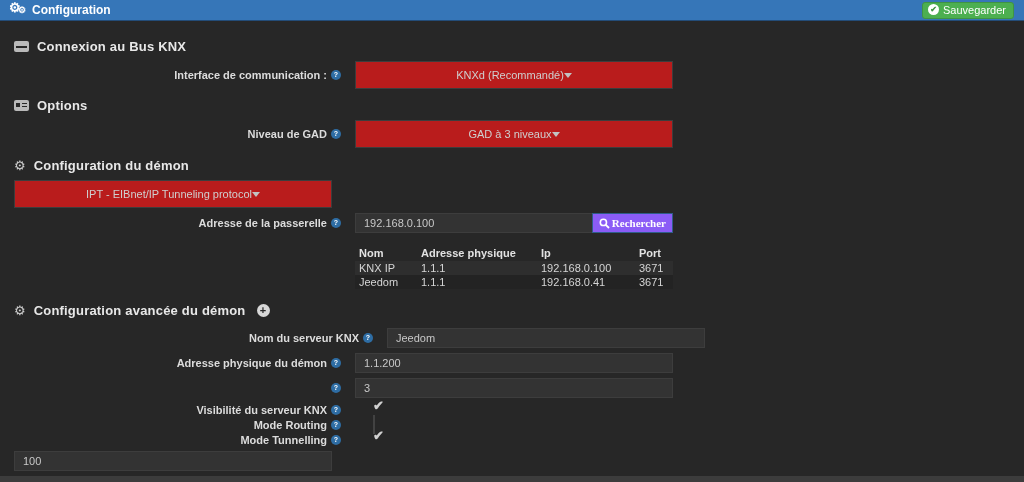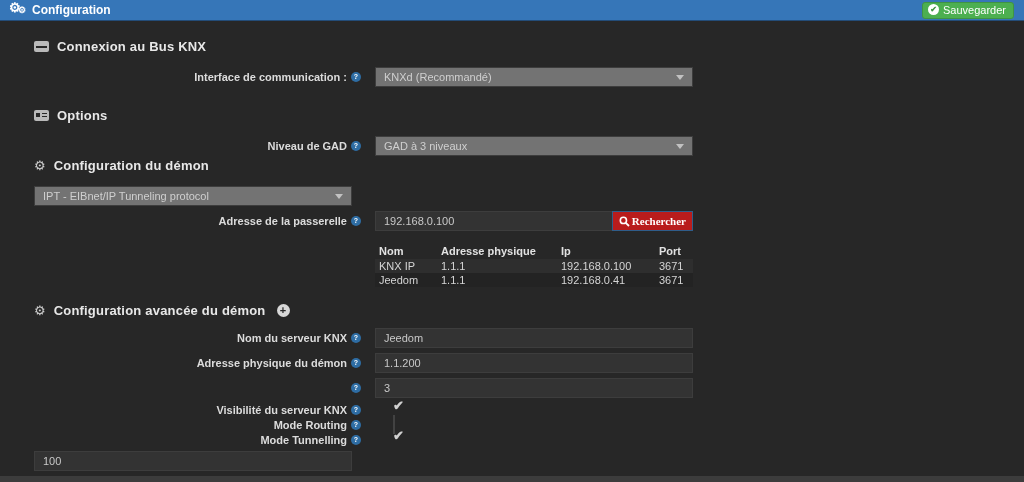--- a/index.html
+++ b/index.html
@@ -25,86 +25,86 @@
     display:flex; align-items:center; gap:4px;
     background:#4caf50; border:1px solid #3f9443; border-radius:3px;
     color:#fff; font-size:11px; padding:1px 7px 2px 5px; height:17px;
     cursor:pointer; font-family:inherit;
   }
   .check-circle {
     width:11px; height:11px; border-radius:50%; background:#fff;
     color:#3f9443; font-size:8px; line-height:11px; text-align:center; font-weight:bold;
   }
   
-  .section { position:absolute; left:0; width:100%;padding-left:20px; }
+  .section { position:absolute; left:0; width:100%; }
   .sec-header { display:flex; align-items:center; gap:8px; padding-left:14px; height:17px; }
   .sec-title { font-size:13px; font-weight:600; color:#e8e8e8; letter-spacing:.2px; }
   .gear-icon { font-size:13px; line-height:13px; color:#ccc; }
   .hdd-icon { position:relative; width:15px; height:11px; background:#b9b9b9; border-radius:2px; }
   .hdd-icon::after { content:""; position:absolute; left:2px; right:2px; top:5px; height:2px; background:#272727; }
   .idcard-icon { position:relative; width:15px; height:11px; background:#b9b9b9; border-radius:2px; }
   .idcard-icon::before { content:""; position:absolute; left:2px; top:3px; width:4px; height:4px; background:#272727; }
   .idcard-icon::after { content:""; position:absolute; right:2px; top:3px; width:5px; height:1px; background:#272727; box-shadow:0 3px 0 #272727; }
   .plus-circle {
     width:13px; height:13px; border-radius:50%; background:#d8d8d8;
     color:#272727; font-size:11px; line-height:13px; text-align:center; font-weight:bold;
     margin-left:3px; cursor:pointer;
   }
   
   .row { display:flex; align-items:center; margin-top:5px; }
-  .row.first { margin-top:12px; }
-  .row.gap9 { margin-top:9px; }
+  .row.first { margin-top:6px; }
+  .row.gap9 { margin-top:9px;margin-left:32px; }
   .row.compact { margin-top:2px; height:13px;gap:18px; }
   .row.compact.gap5 { margin-top:5px; }
   .label-cell {
     width:341px; display:flex; justify-content:flex-end; align-items:center; gap:4px;
     font-size:11px; font-weight:bold; color:#dcdcdc;
   }
   .help-icon {
     width:10px; height:10px; border-radius:50%; background:#2e6da4;
     color:#fff; font-size:7px; line-height:10px; text-align:center; font-weight:bold;
     cursor:pointer; flex:0 0 auto;
   }
   .field-cell { margin-left:14px; width:318px; }
   .select {
-    display:flex; align-items:center; justify-content:space-between;
-    width:100%; height:20px; background:#737373; border:1px solid #3d3d3d;
+    display:flex; align-items:center; justify-content:center;
+    width:100%; height:28px; background:#b91c1c; border:1px solid #3d3d3d;
     padding:0 8px; font-size:11px; color:#cfcfcf; cursor:pointer;
   }
   .caret-down { width:0; height:0; border-left:4px solid transparent; border-right:4px solid transparent; border-top:5px solid #c2c2c2; }
   input.text {
     width:100%; height:20px; background:#333333; border:1px solid #3d3d3d;
     color:#c8c8c8; font-size:11px; padding:0 8px; font-family:inherit;
   }
   .addr-group { display:flex; }
   .addr-group input.text { flex:1; border-right:none; }
   .search-btn {
     display:flex; align-items:center; gap:2px;
-    height:20px; padding:0 6px; background:#b91c1c; border:1px solid #2f5d8a;
+    height:20px; padding:0 6px; background:#8b5cf6; border:1px solid #2f5d8a;
     color:#fff; font-size:11px; font-family:"Liberation Serif", serif; font-weight:bold;
     cursor:pointer; white-space:nowrap;
   }
   .magnifier { display:block; }
   
   table.gw { margin-left:355px; margin-top:12px; width:318px; border-collapse:collapse; font-size:11px; table-layout:fixed; }
   table.gw th { text-align:left; font-weight:bold; color:#e2e2e2; padding:2px 4px; height:15px; }
   table.gw td { color:#d5d5d5; padding:1px 4px; height:12px; }
   table.gw tr.r0 { background:#2e2e2e; }
   table.gw tr.r1 { background:#232323; }
   
   .checkbox { width:13px; height:13px; background:#3a3a3a; border:1px solid #424242; cursor:pointer; position:relative; }
   .checkbox.checked { background:transparent; border-color:transparent; }
   .checkbox.checked::after {
     content:"\2714"; position:absolute; left:-1px; top:-3px;
     color:#d0d0d0; font-size:13px; font-weight:bold;
   }
   .bottom-strip { position:absolute; left:0; top:476px; width:100%; height:6px; background:#3c3c3c; }
   
   #sec-bus      { top:38px; }
-  #sec-options  { top:107px; }
+  #sec-options  { top:97px; }
   #sec-daemon   { top:157px; }
   #sec-advanced { top:302px; }
 </style>
 </head>
 <body>
 
 <div id="app">
 
   <div class="topbar">
     <div class="topbar-title">

